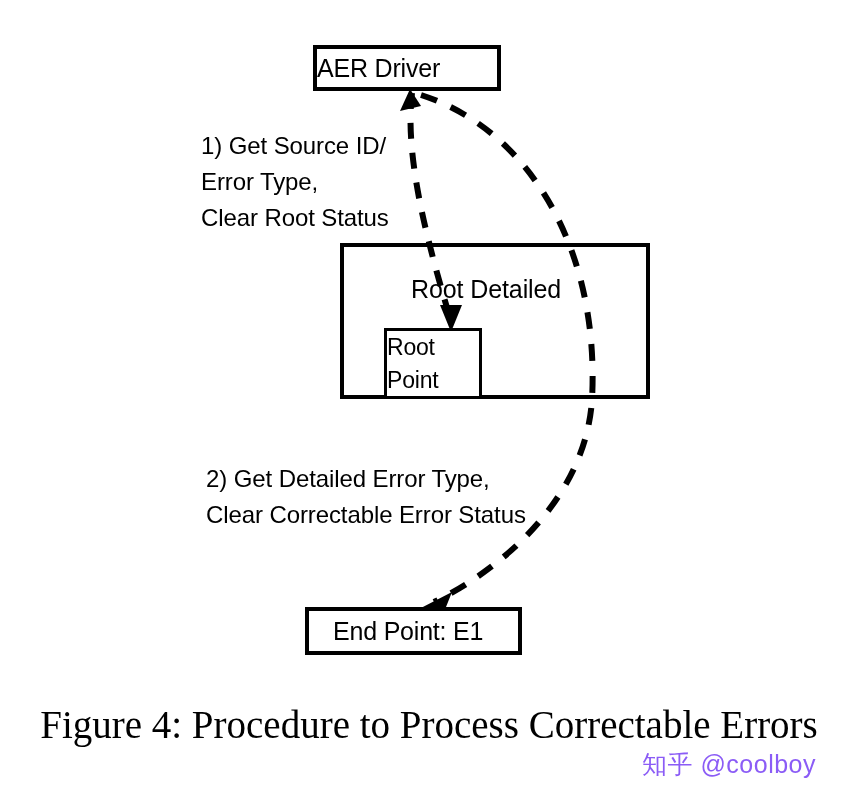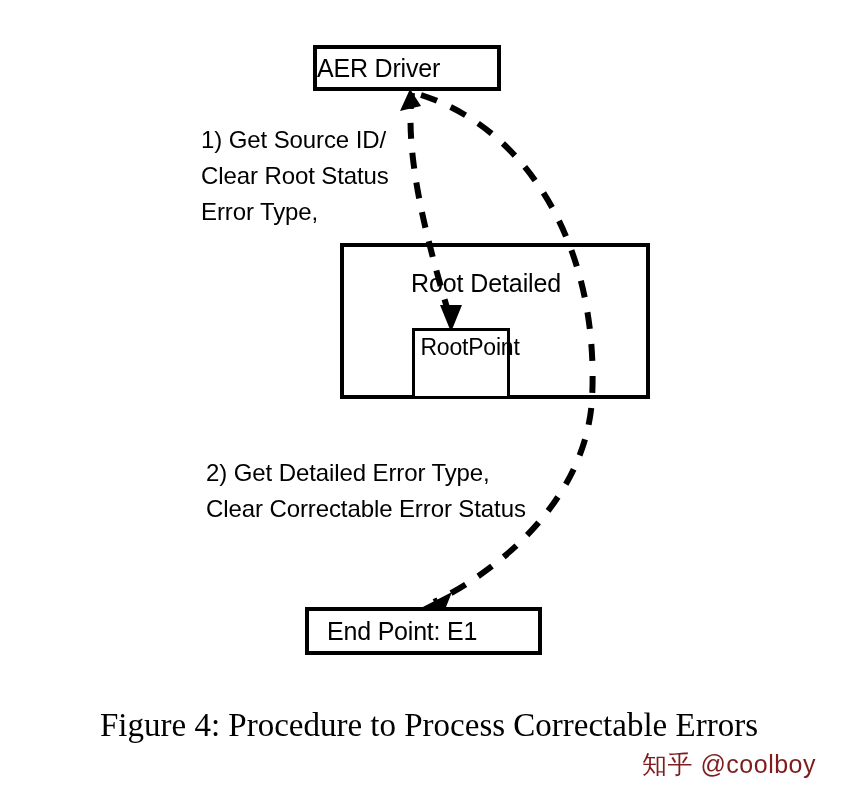--- a/index.html
+++ b/index.html
@@ -40,56 +40,56 @@
   #root-complex-box {
     left: 340px;
     top: 243px;
     width: 310px;
     height: 156px;
     background: transparent;
   }
   #root-port-box {
     position: absolute;
     box-sizing: border-box;
-    left: 412px;
+    left: 384px;
     top: 328px;
     width: 98px;
     height: 71px;
     border: 3px solid #000000;
     background: #ffffff;
     display: flex;
-    flex-direction: row;
+    flex-direction: column;
     justify-content: center;
     align-items: flex-start;
-    padding-left: 18px;
   }
   #end-point-box {
     left: 305px;
     top: 607px;
-    width: 237px;
+    width: 217px;
     height: 48px;
-    padding-left: 18px;
+    padding-left: 24px;
     align-items: center;
   }
   .box-label {
     font-size: 25px;
     line-height: 1.0;
     white-space: nowrap;
     letter-spacing: -0.2px;
   }
   #root-port-box .box-label {
     font-size: 23px;
     line-height: 1.42;
   }
   .free-label {
     position: absolute;
     font-size: 24px;
     line-height: 36px;
     white-space: nowrap;
     letter-spacing: -0.1px;
+    margin-top: 6px;
   }
   #root-complex-label {
     left: 411px;
     top: 268px;
     font-size: 25px;
     line-height: 30px;
   }
   #step1-label {
     left: 201px;
     top: 122px;
@@ -98,31 +98,31 @@
     left: 206px;
     top: 455px;
   }
   #figure-caption {
     position: absolute;
     left: 0;
     top: 703px;
     width: 858px;
     text-align: center;
     font-family: "Liberation Serif", serif;
-    font-size: 33px;
+    font-size: 39px;
     line-height: 44px;
     white-space: nowrap;
   }
   #watermark {
     position: absolute;
     left: 642px;
     top: 748px;
     font-size: 25px;
     line-height: 32px;
-    color: #7f1d1d;
+    color: #8b5cf6;
     white-space: nowrap;
     letter-spacing: 0.5px;
   }
 </style>
 </head>
 <body>
 
 <svg id="figure-canvas" viewBox="0 0 858 798">
 
   <path d="M 412 93 C 404 160 430 250 450 318" fill="none" stroke="#000000" stroke-width="6" stroke-dasharray="16 14" stroke-linecap="butt"></path>
@@ -146,22 +146,22 @@
   <span class="box-label">Root</span>
   <span class="box-label">Point</span>
 </div>
 
 <div class="node-box" id="end-point-box">
   <span class="box-label">End Point: E1</span>
 </div>
 
 <div class="free-label" id="step1-label">
   <div>1) Get Source ID/</div>
+  <div>Error Type,</div>
   <div>Clear Root Status</div>
-  <div>Error Type,</div>
 </div>
 
 <div class="free-label" id="step2-label">
   <div>2) Get Detailed Error Type,</div>
   <div>Clear Correctable Error Status</div>
 </div>
 
 <div id="figure-caption">Figure 4: Procedure to Process Correctable Errors</div>
 
 <div id="watermark">知乎 @coolboy</div>

